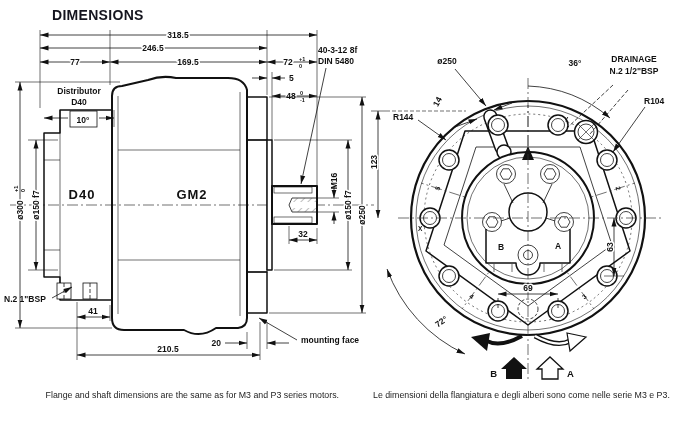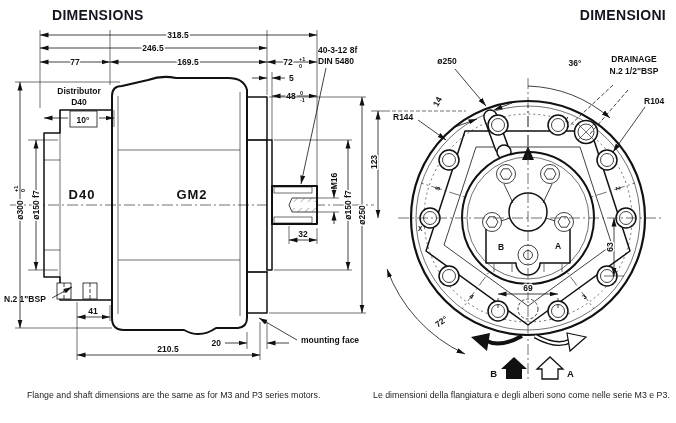--- a/index.html
+++ b/index.html
@@ -2,21 +2,21 @@
 <html><head>
 <meta charset="utf-8">
 <style>
   html,body{margin:0;padding:0;background:#fff;}
   #page{position:relative;width:676px;height:423px;background:#fff;overflow:hidden;
         font-family:"Liberation Sans",sans-serif;}
   .title{position:absolute;top:7px;font-size:14px;font-weight:bold;color:#14141e;letter-spacing:.3px;}
   .title-left{left:8px;padding-left:44px;}
   .title-right{right:10px;}
   .caption{position:absolute;top:389px;width:312px;font-size:8.8px;color:#1d1d1d;line-height:1.5;}
-  .caption-en{left:27px;}
+  .caption-en{left:27px;text-align:right;}
   .caption-it{left:357px;margin-left:16px;}
   svg{position:absolute;top:0;}
   
   .out{stroke:#111;stroke-width:2;fill:none;stroke-linejoin:round;stroke-linecap:round;}
   .med{stroke:#111;stroke-width:1.5;fill:none;stroke-linejoin:round;}
   .ln{stroke:#111;stroke-width:0.8;fill:none;}
   .thin{stroke:#111;stroke-width:0.6;fill:none;}
   .cl{stroke:#333;stroke-width:0.7;fill:none;stroke-dasharray:11 3 2 3;}
   .dsh{stroke:#111;stroke-width:0.8;fill:none;stroke-dasharray:4 2;}
   .wfill{fill:#fff;}
@@ -28,21 +28,20 @@
   .t-sm{font-size:6.5px;font-weight:bold;}
   .mid{text-anchor:middle;}
   .end{text-anchor:end;}
 </style>
 </head>
 <body>
 
 <div id="page">
 
   <div class="title title-left">DIMENSIONS</div>
-  <div class="title title-right">DIMENSIONI</div>
 
   <svg style="left:0;" width="380" height="423" viewBox="0 0 380 423">
     <defs>
       <marker id="aL" orient="auto-start-reverse" markerUnits="userSpaceOnUse" markerWidth="10" markerHeight="8" refX="8.5" refY="3.5">
         <path d="M0,1 L8.5,3.5 L0,6 Z" fill="#111"></path>
       </marker>
       <pattern id="hatchL" width="5" height="5" patternUnits="userSpaceOnUse" patternTransform="rotate(45)">
         <line x1="0" y1="0" x2="0" y2="5" stroke="#444" stroke-width="0.7"></line>
       </pattern>
     </defs>

